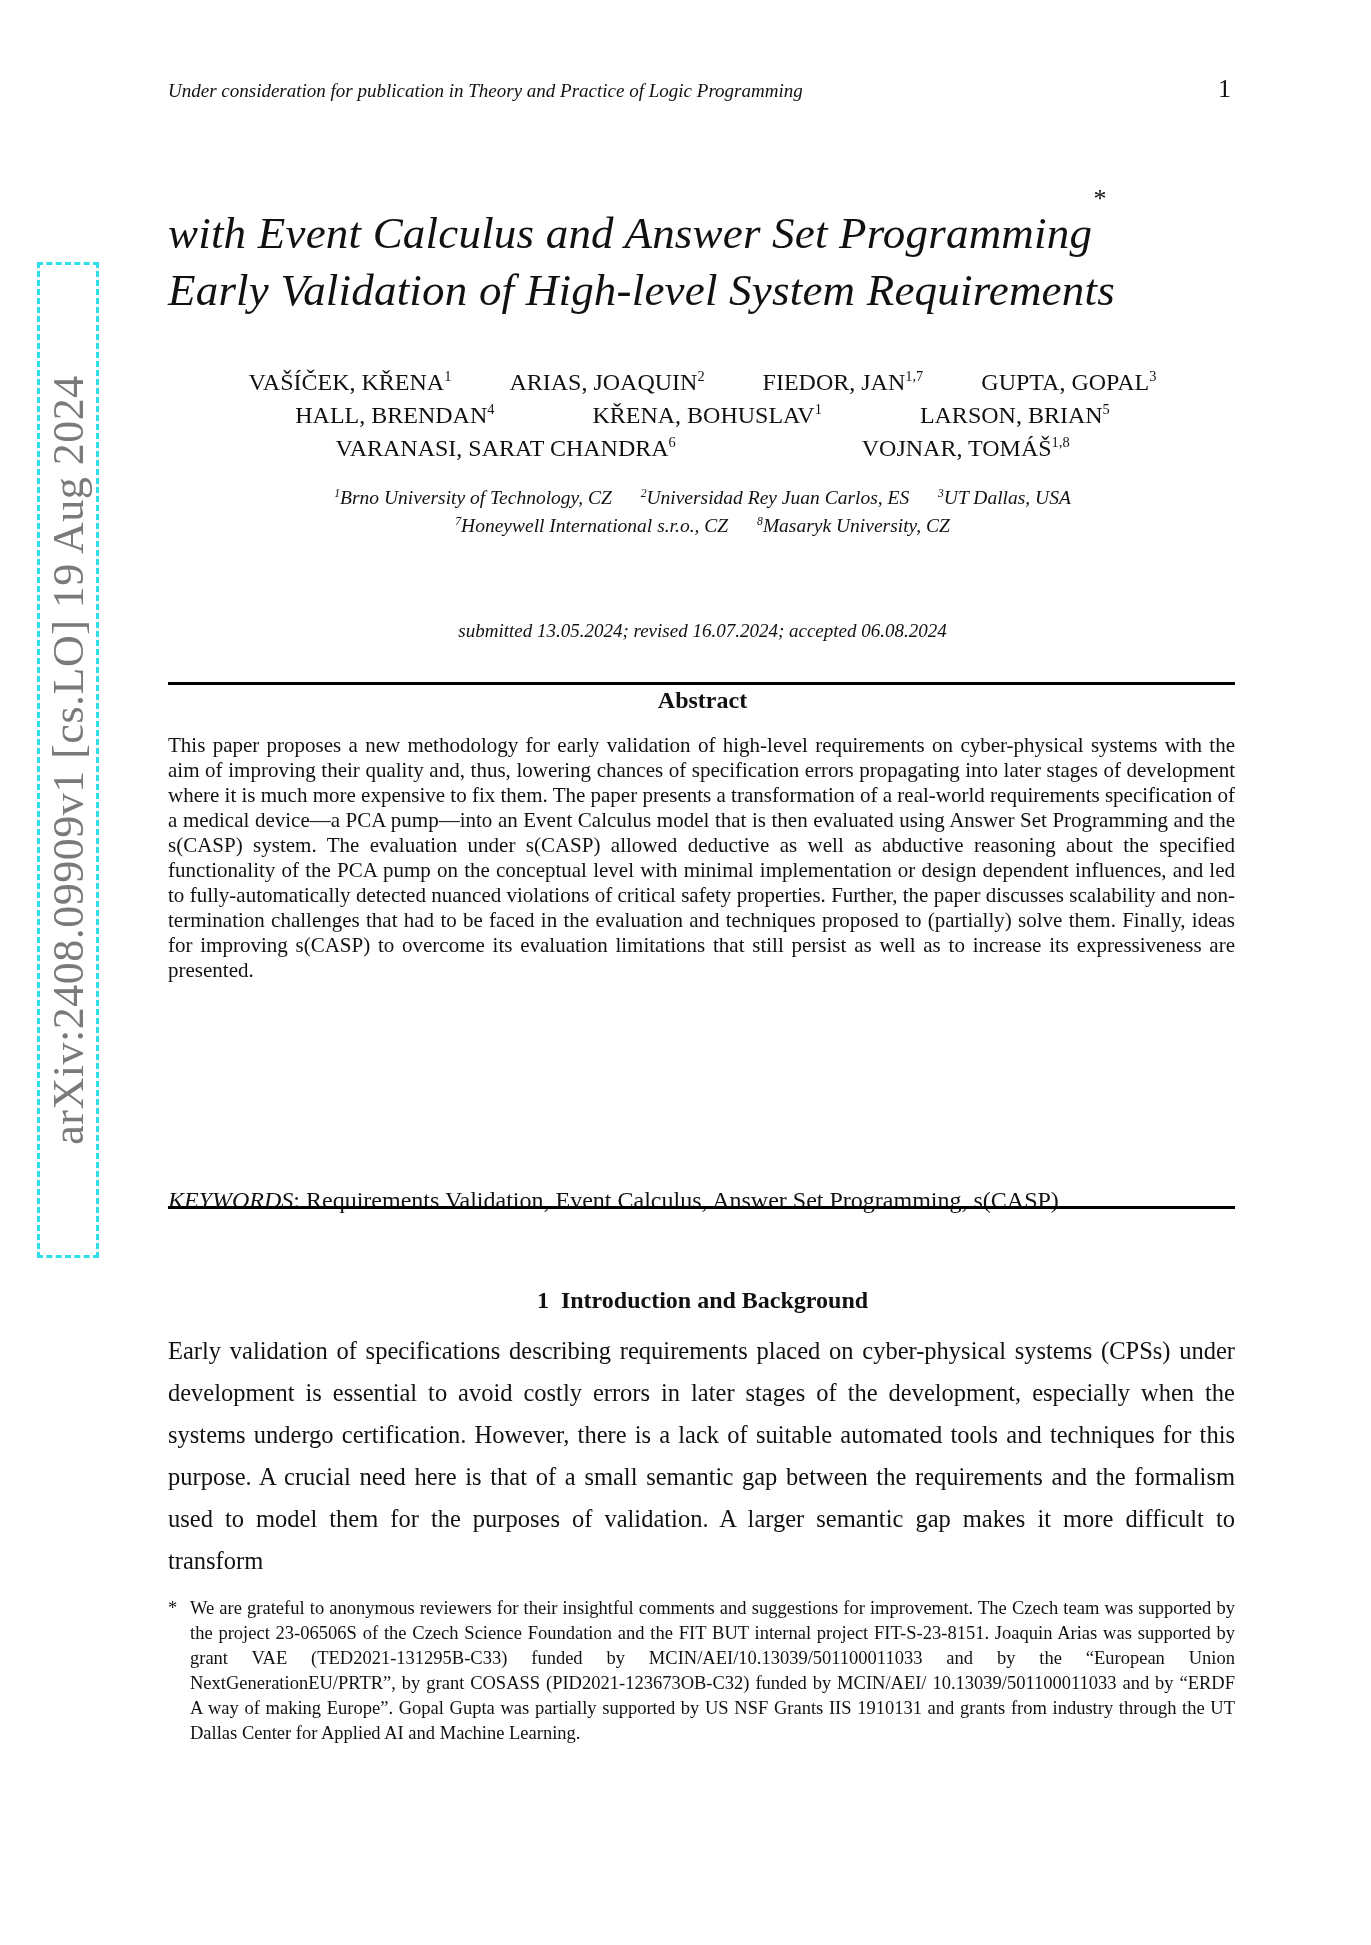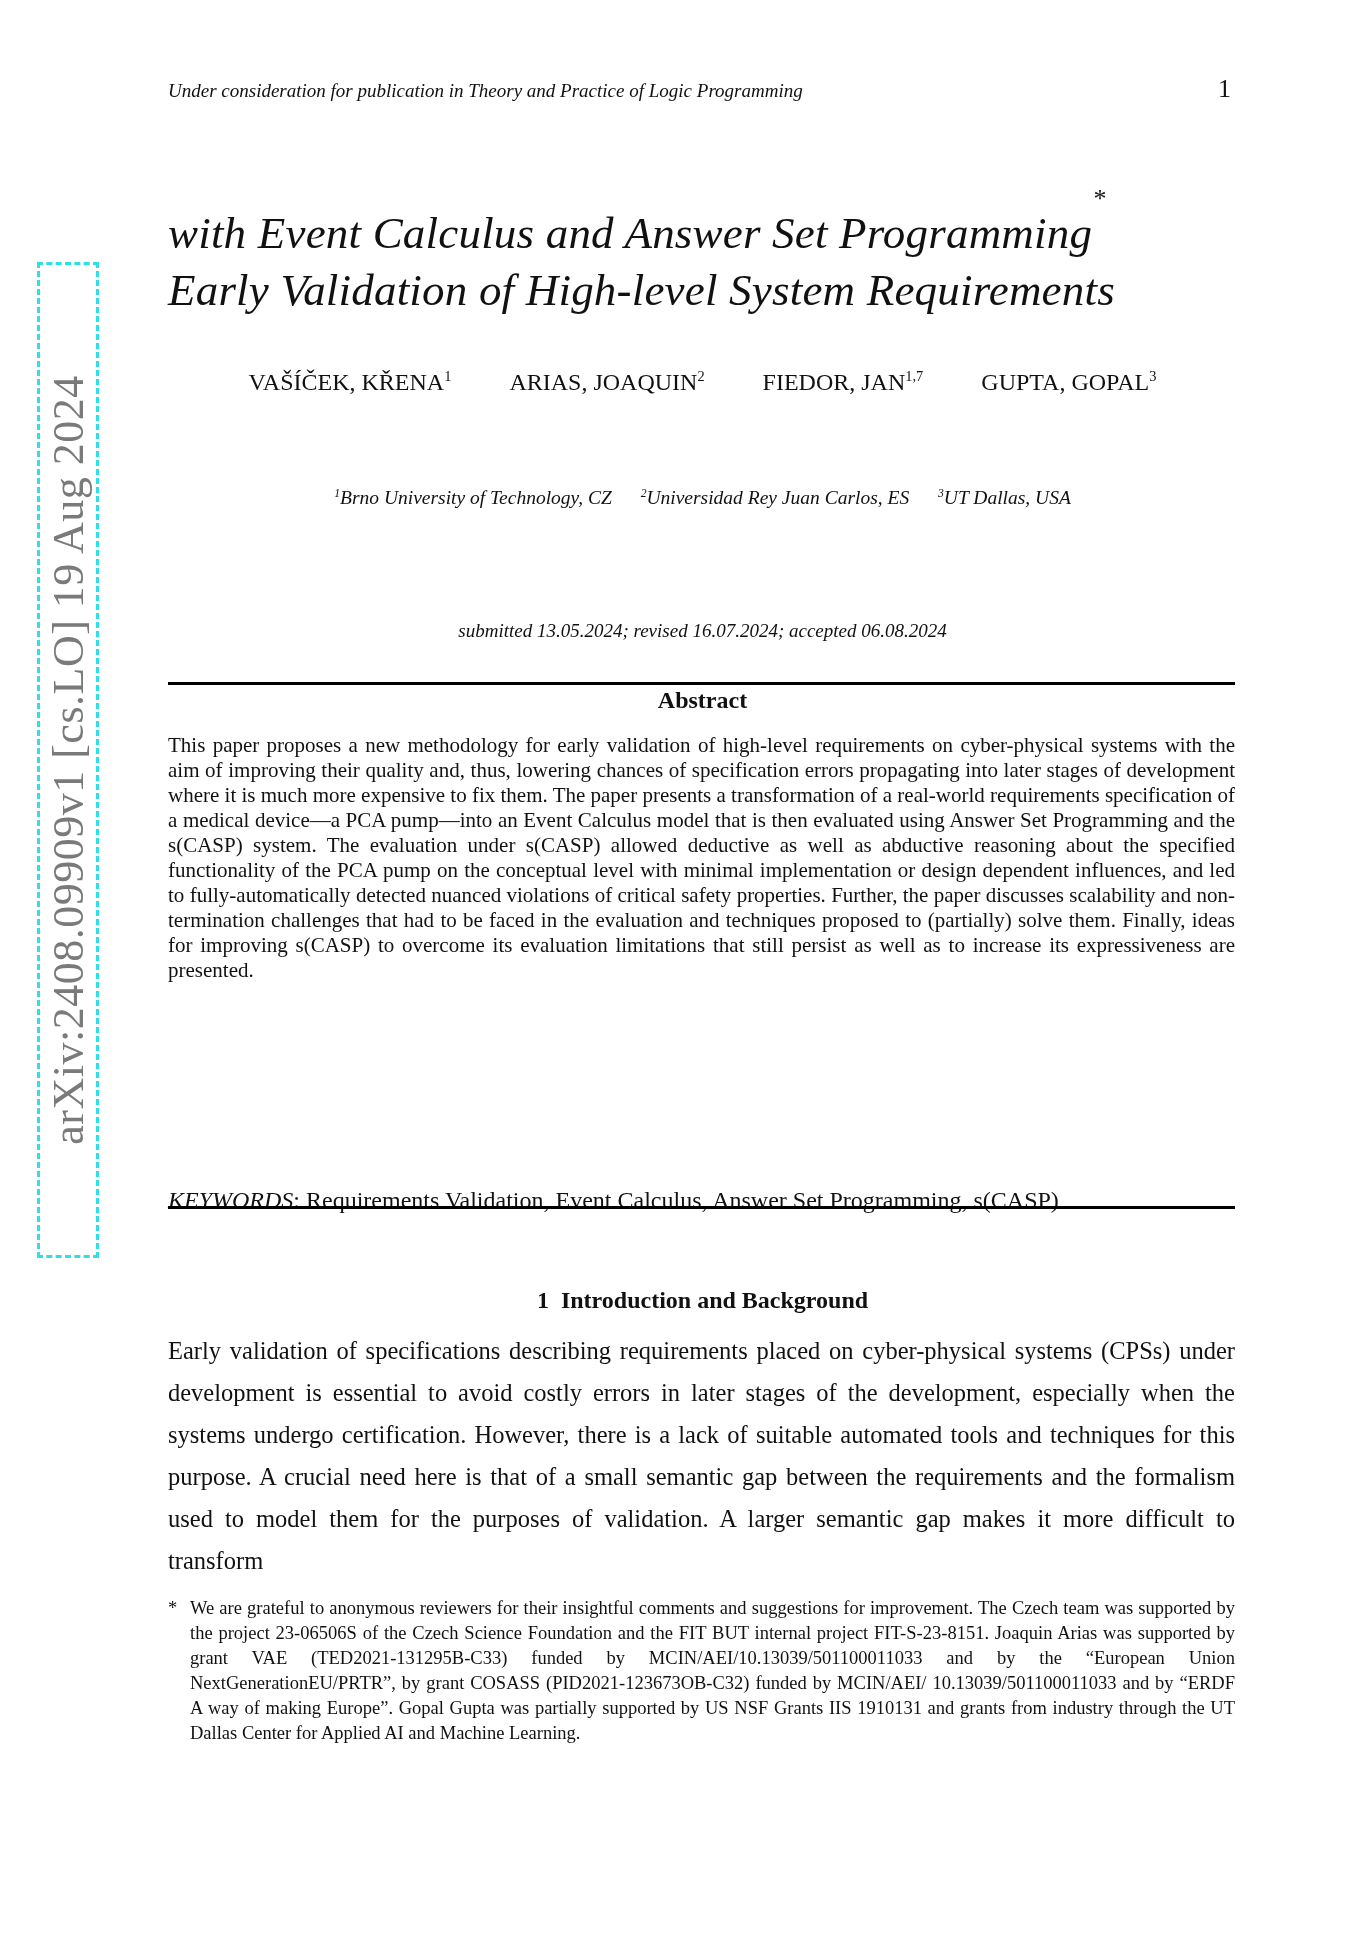--- a/index.html
+++ b/index.html
@@ -49,27 +49,40 @@
   <div>Early Validation of High-level System Requirements</div>
 </div>
 
 <div class="abs authors">
   <span class="row r1">
     <span class="a"><span>VAŠÍČEK, KŘENA</span><sup>1</sup></span>
     <span class="a"><span>ARIAS, JOAQUIN</span><sup>2</sup></span>
     <span class="a"><span>FIEDOR, JAN</span><sup>1,7</sup></span>
     <span class="a"><span>GUPTA, GOPAL</span><sup>3</sup></span>
   </span>
+  <span class="row r2">
+    <span class="a"><span>HALL, BRENDAN</span><sup>4</sup></span>
+    <span class="a"><span>KŘENA, BOHUSLAV</span><sup>1</sup></span>
+    <span class="a"><span>LARSON, BRIAN</span><sup>5</sup></span>
+  </span>
+  <span class="row r3">
+    <span class="a"><span>VARANASI, SARAT CHANDRA</span><sup>6</sup></span>
+    <span class="a"><span>VOJNAR, TOMÁŠ</span><sup>1,8</sup></span>
+  </span>
 </div>
 
 <div class="abs affils">
   <span class="row">
     <span class="af"><sup>1</sup><span>Brno University of Technology, CZ</span></span>
     <span class="af"><sup>2</sup><span>Universidad Rey Juan Carlos, ES</span></span>
     <span class="af"><sup>3</sup><span>UT Dallas, USA</span></span>
+  </span>
+  <span class="row">
+    <span class="af"><sup>7</sup><span>Honeywell International s.r.o., CZ</span></span>
+    <span class="af"><sup>8</sup><span>Masaryk University, CZ</span></span>
   </span>
 </div>
 
 <div class="abs dates">submitted 13.05.2024; revised 16.07.2024; accepted 06.08.2024</div>
 
 <div class="abs rule" style="top:682px;"></div>
 <div class="abs abstract-head">Abstract</div>
 <div class="abs abstract-body">This paper proposes a new methodology for early validation of high-level requirements on cyber-physical systems with the aim of improving their quality and, thus, lowering chances of specification errors propagating into later stages of development where it is much more expensive to fix them. The paper presents a transformation of a real-world requirements specification of a medical device—a PCA pump—into an Event Calculus model that is then evaluated using Answer Set Programming and the s(CASP) system. The evaluation under s(CASP) allowed deductive as well as abductive reasoning about the specified functionality of the PCA pump on the conceptual level with minimal implementation or design dependent influences, and led to fully-automatically detected nuanced violations of critical safety properties. Further, the paper discusses scalability and non-termination challenges that had to be faced in the evaluation and techniques proposed to (partially) solve them. Finally, ideas for improving s(CASP) to overcome its evaluation limitations that still persist as well as to increase its expressiveness are presented.</div>
 
 <div class="abs keywords"><span class="kw-label">KEYWORDS</span><span>: Requirements Validation, Event Calculus, Answer Set Programming, s(CASP)</span></div>

